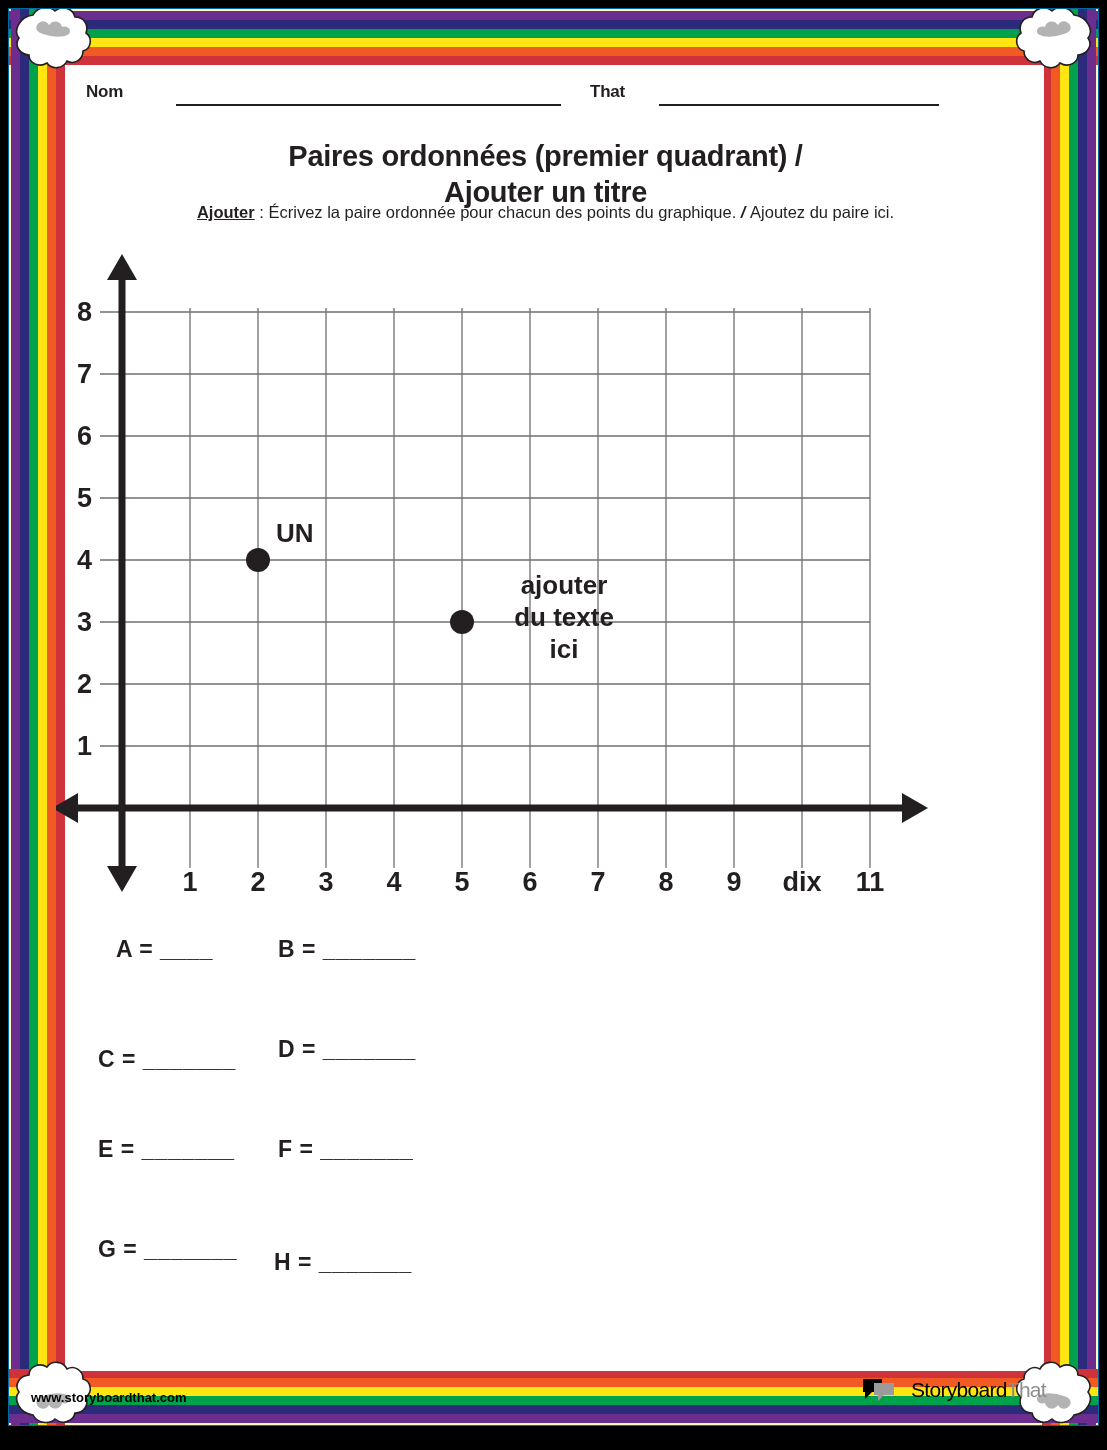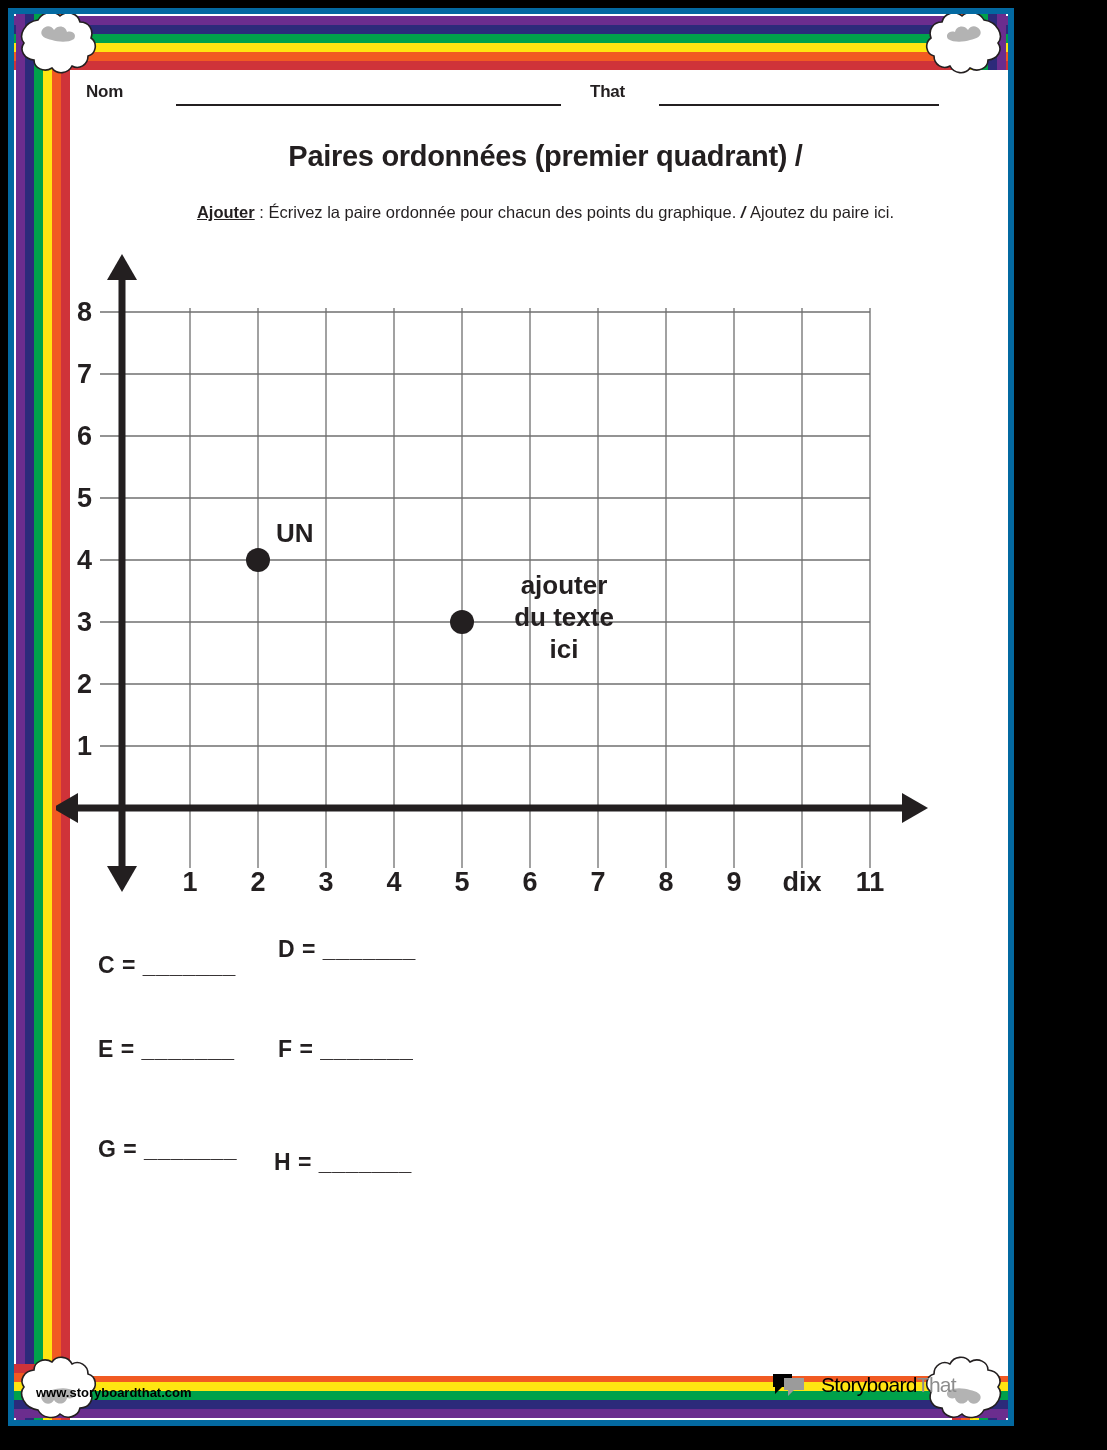--- a/index.html
+++ b/index.html
@@ -13,23 +13,23 @@
   #page {
     position: relative;
     width: 1107px; height: 1450px;
     background: #000000;
   }
 
   
   .frame {
     position: absolute;
     left: 8px; top: 8px;
-    width: 1006px; height: 1418px;
-    background: #ffffff;
-    border: 6px solid #0369a1;
+    width: 1091px; height: 1418px;
+    background: #fef9c3;
+    border: 1px solid #0369a1;
     overflow: hidden;
   }
 
   .stripe { position: absolute; }
 
   
   .sh { left: 0; width: 100%; height: 9px; }
   
   .sv { top: 0; height: 100%; width: 9px; }
 
@@ -251,20 +251,21 @@
 
     <div class="namedate">
       <div class="nd-label" id="nom-label">Nom</div>
       <div class="nd-rule" id="nom-rule"></div>
       <div class="nd-label" id="date-label">That</div>
       <div class="nd-rule" id="date-rule"></div>
     </div>
 
     <div class="title">
       <div>Paires ordonnées (premier quadrant) /</div>
+      <div>Ajouter un titre</div>
     </div>
 
     <div class="instruction">
       <span class="u">Ajouter</span><span class="reg"> : </span><span class="reg">Écrivez la paire ordonnée pour chacun des points du graphique.</span><span class="ital"> / </span><span class="reg">Ajoutez du paire ici.</span>
     </div>
 
     <div class="graph">
       <svg id="graph-svg" width="979" height="660" viewBox="0 0 979 660">
           <line x1="134" y1="57" x2="134" y2="617" stroke="#6f6f6f" stroke-width="1.3"></line>
           <line x1="202" y1="57" x2="202" y2="617" stroke="#6f6f6f" stroke-width="1.3"></line>
@@ -312,21 +313,25 @@
           <text x="814" y="640" text-anchor="middle" fill="#231f20" font-size="27" font-weight="bold" font-family="&quot;Liberation Sans Narrow&quot;,&quot;Liberation Sans&quot;,sans-serif">11</text>
           <circle cx="202" cy="309" r="12" fill="#231f20"></circle>
           <text x="220" y="291" text-anchor="start" fill="#231f20" font-size="26" font-weight="bold" font-family="&quot;Liberation Sans Narrow&quot;,&quot;Liberation Sans&quot;,sans-serif">UN</text>
           <circle cx="406" cy="371" r="12" fill="#231f20"></circle>
           <text x="508" text-anchor="middle" fill="#231f20" font-size="26" font-weight="bold" font-family="&quot;Liberation Sans Narrow&quot;,&quot;Liberation Sans&quot;,sans-serif"><tspan x="508" y="343">ajouter</tspan><tspan x="508" y="375">du texte</tspan><tspan x="508" y="407">ici</tspan></text>
         </svg>
     </div>
 
     <div class="answers">
       <div class="ans-row">
-        <div class="ans-item" style="left:42px;  top:16px;"><span>C</span> <span>=</span> <span>_______</span></div>
+        <div class="ans-item" style="left:60px;  top:0;"><span>A</span> <span>=</span> <span>____</span></div>
+        <div class="ans-item" style="left:222px; top:0;"><span>B</span> <span>=</span> <span>_______</span></div>
+      </div>
+      <div class="ans-row">
+        <div class="ans-item" style="left:42px;  top:10px;"><span>C</span> <span>=</span> <span>_______</span></div>
         <div class="ans-item" style="left:222px; top:0;"><span>D</span> <span>=</span> <span>_______</span></div>
       </div>
       <div class="ans-row">
         <div class="ans-item" style="left:42px;  top:0;"><span>E</span> <span>=</span> <span>_______</span></div>
         <div class="ans-item" style="left:222px; top:0;"><span>F</span> <span>=</span> <span>_______</span></div>
       </div>
       <div class="ans-row">
         <div class="ans-item" style="left:42px;  top:0;"><span>G</span> <span>=</span> <span>_______</span></div>
         <div class="ans-item" style="left:218px; top:13px;"><span>H</span> <span>=</span> <span>_______</span></div>
       </div>

